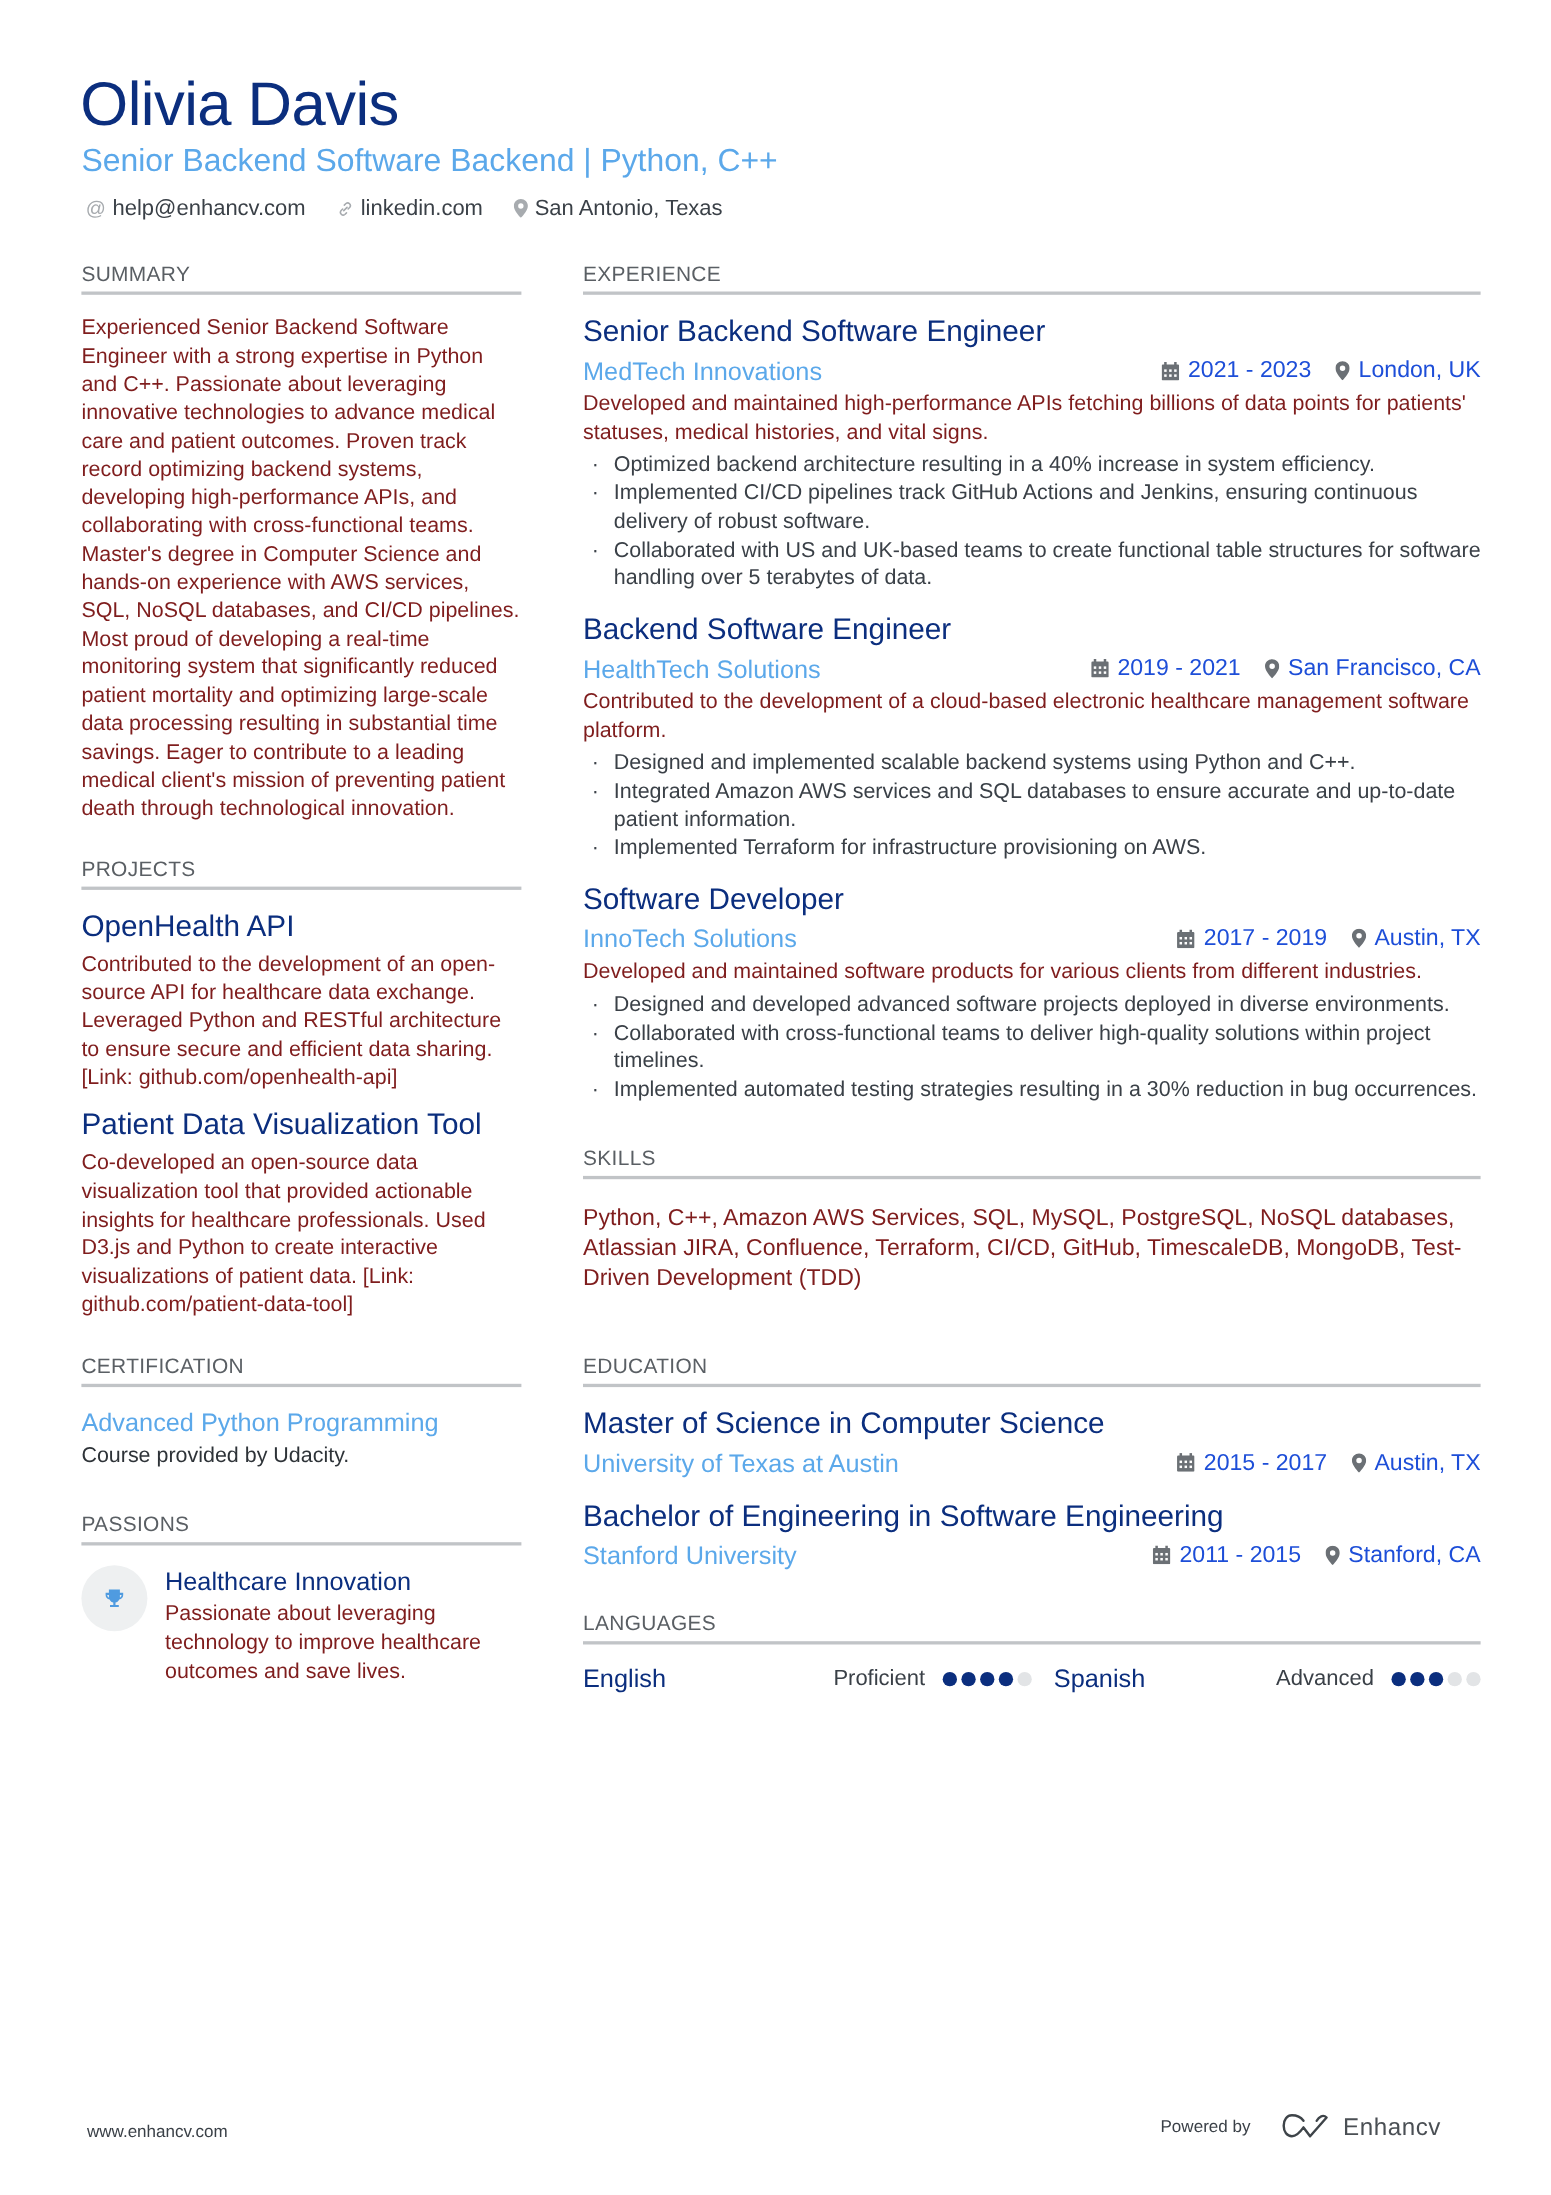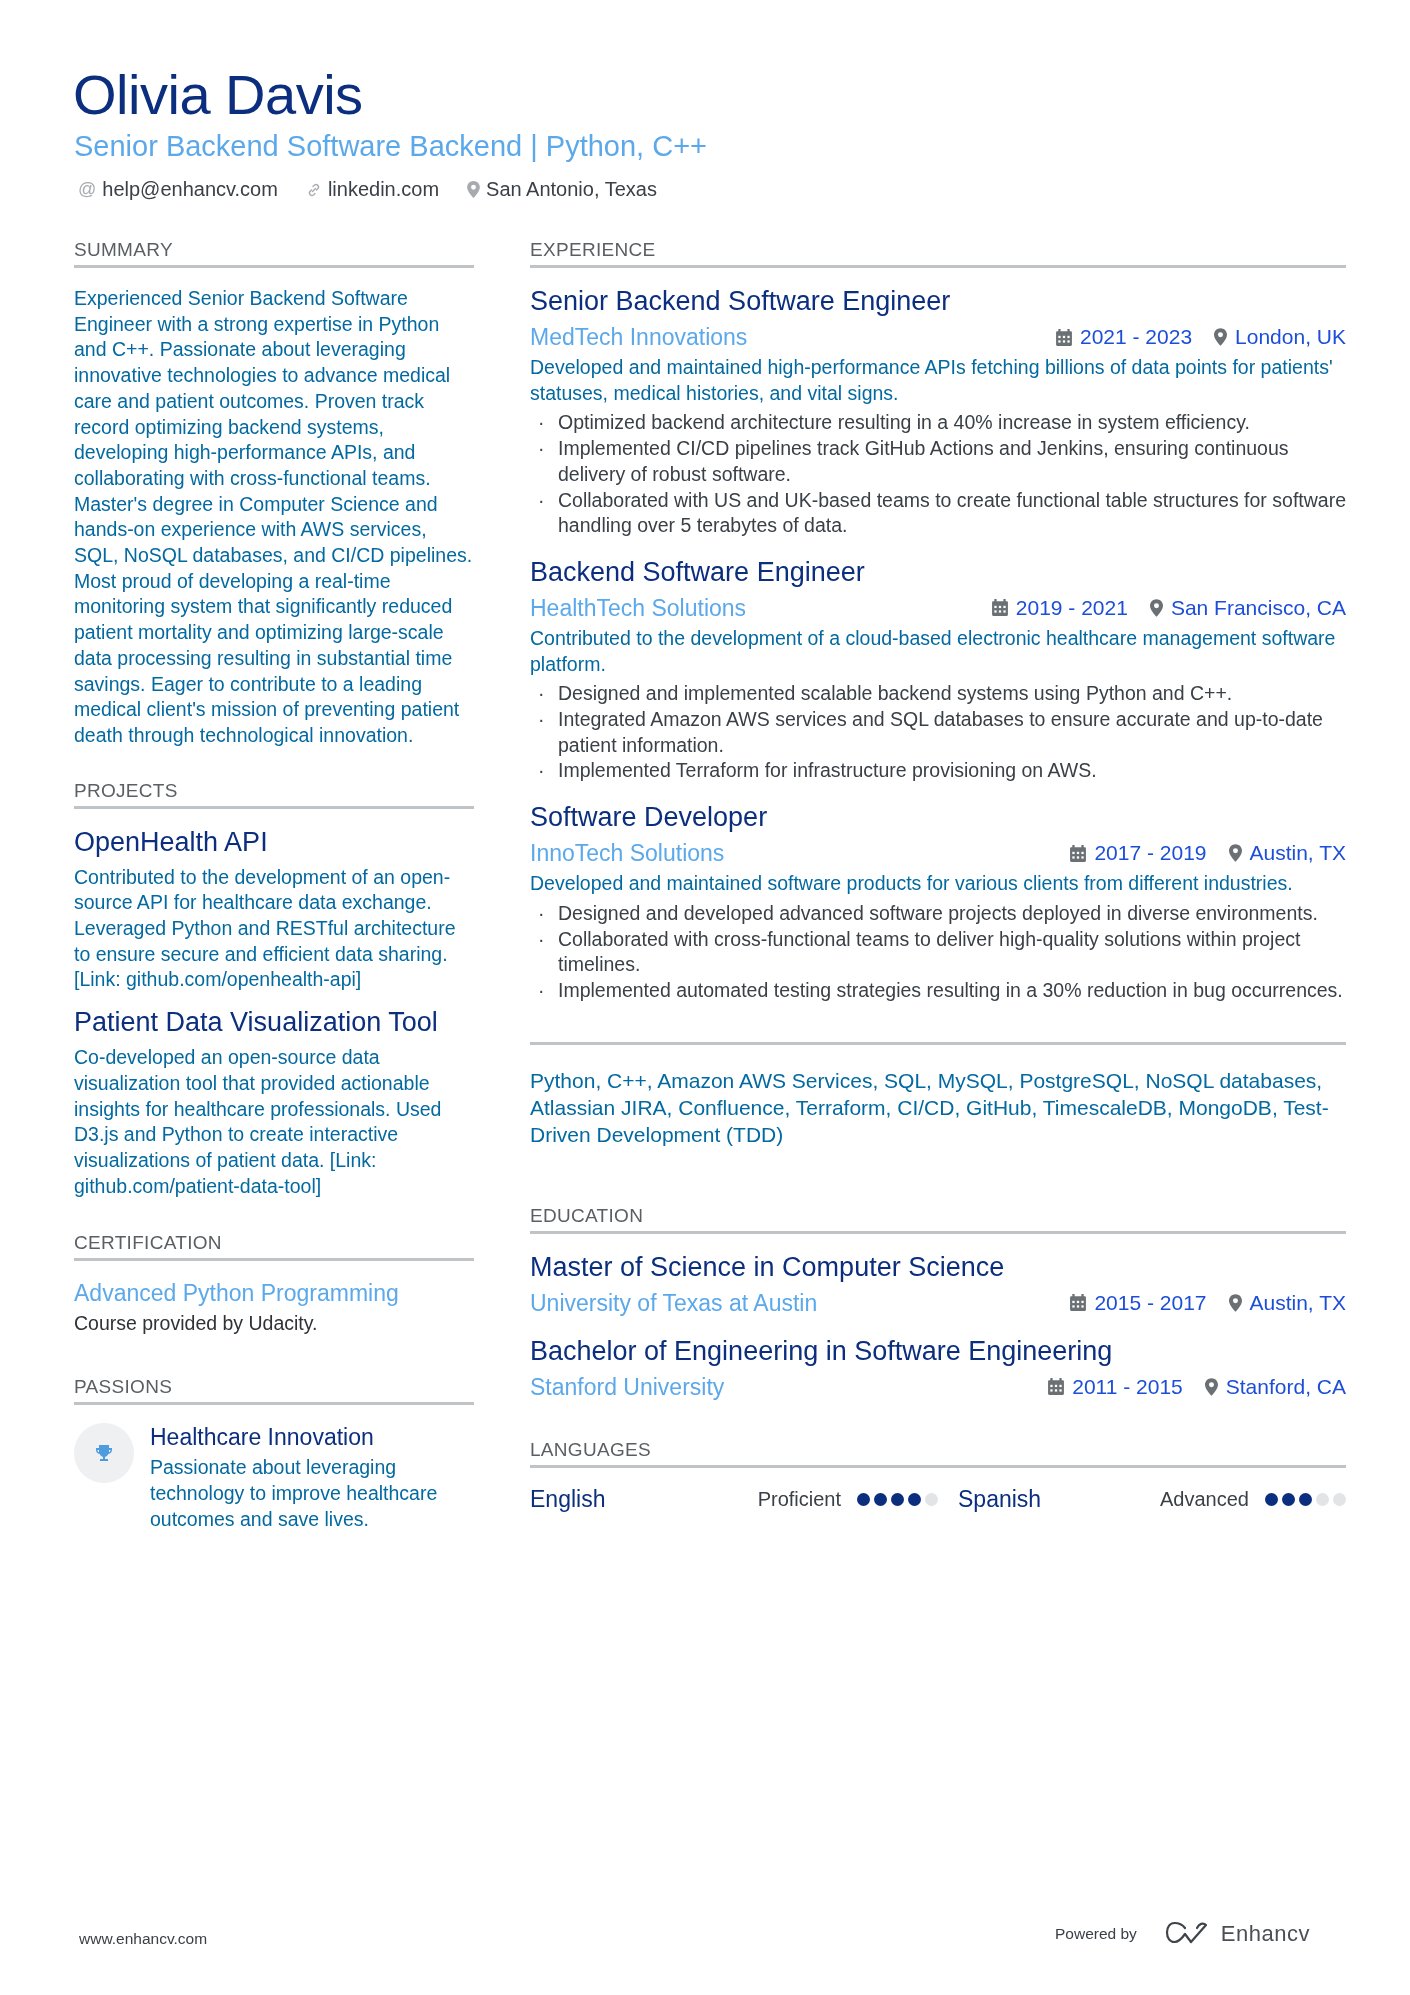--- a/index.html
+++ b/index.html
@@ -11,21 +11,21 @@
   .contacts { position:absolute; left:78px; top:178px; display:flex; gap:28px; font-size:20px; color:#3a4047; }
   .contact { display:flex; align-items:center; gap:6px; }
   .contact .ic { color:#a7abaf; font-size:18px; display:inline-flex; align-items:center; }
 
   .col-left { position:absolute; left:74px; top:238px; width:400px; }
   .col-right { position:absolute; left:530px; top:238px; width:816px; }
 
   .sec-title { font-size:19px; color:#5a5f64; letter-spacing:0.3px; text-transform:uppercase; line-height:24px; }
   .sec-rule { height:3px; background:#c1c4c7; margin-top:3px; }
 
-  .body-text { font-size:19.5px; line-height:25.7px; color:#0369a1; }
+  .body-text { font-size:19.5px; line-height:25.7px; color:#7f1d1d; }
 
   .proj-title { font-size:27px; line-height:34px; color:#0b2e7e; margin-top:12px; }
   .cert-title { font-size:23px; line-height:28px; color:#5ba8ea; }
   .cert-desc { font-size:19.5px; line-height:25.7px; color:#2e3338; }
 
   .job { margin-top:16px; }
   .job-title { font-size:27px; line-height:34px; color:#0b2e7e; }
   .job-meta { display:flex; justify-content:space-between; align-items:center; margin-top:4px; }
   .company { font-size:23px; line-height:30px; color:#5ba8ea; }
   .meta-right { display:flex; align-items:center; gap:22px; font-size:21px; color:#1d4ed8; }
@@ -255,20 +255,21 @@
         <div class="body-text job-desc">Developed and maintained software products for various clients from different industries.</div>
         <ul class="bullets">
           <li>Designed and developed advanced software projects deployed in diverse environments.</li>
           <li>Collaborated with cross-functional teams to deliver high-quality solutions within project timelines.</li>
           <li>Implemented automated testing strategies resulting in a 30% reduction in bug occurrences.</li>
         </ul>
       </div>
     </section>
 
     <section style="margin-top:38px;">
+      <div class="sec-title">SKILLS</div>
       <div class="sec-rule"></div>
       <div class="body-text" style="margin-top:22px; font-size:21px; line-height:27px;">Python, C++, Amazon AWS Services, SQL, MySQL, PostgreSQL, NoSQL databases, Atlassian JIRA, Confluence, Terraform, CI/CD, GitHub, TimescaleDB, MongoDB, Test-Driven Development (TDD)</div>
     </section>
 
     <section style="margin-top:56px;">
       <div class="sec-title">EDUCATION</div>
       <div class="sec-rule"></div>
 
       <div style="margin-top:16px;">
         <div class="job-title">Master of Science in Computer Science</div>

